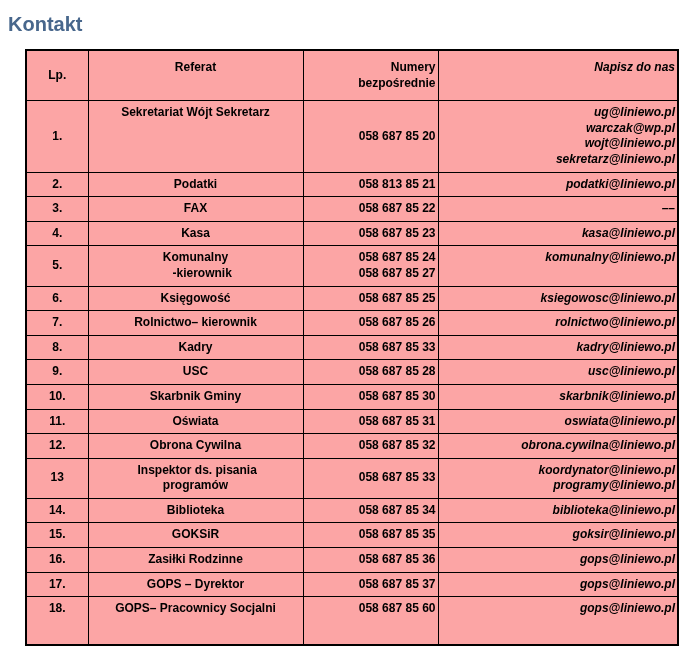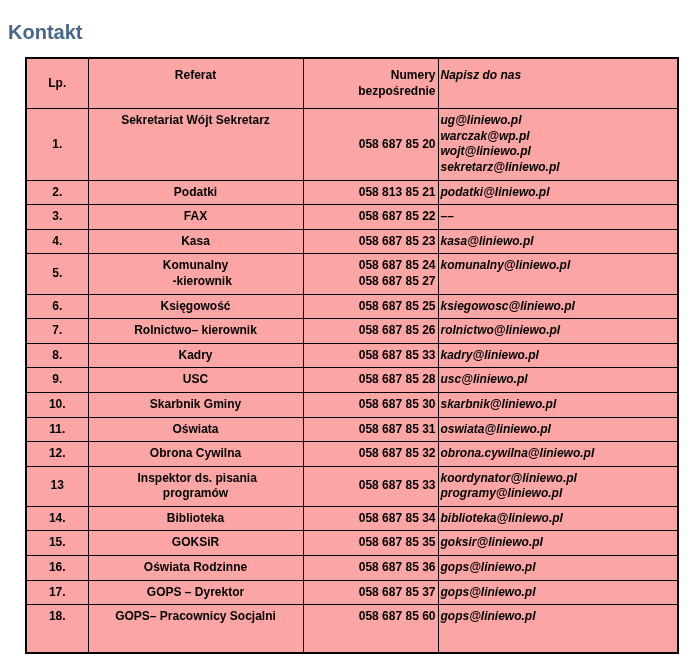--- a/index.html
+++ b/index.html
@@ -5,21 +5,21 @@
   html, body {
     margin: 0;
     padding: 0;
     background: #ffffff;
     font-family: "Liberation Sans", sans-serif;
   }
   .page {
     width: 693px;
     height: 672px;
     box-sizing: border-box;
-    padding: 20px 8px;
+    padding: 12px 8px;
     background: #ffffff;
     overflow: hidden;
   }
   h1.page-title {
     margin: 0 0 13px 0;
     font-size: 20px;
     font-weight: bold;
     color: #48678c;
     line-height: 1.2;
   }
@@ -43,21 +43,21 @@
   th {
     text-align: center;
     vertical-align: middle;
     white-space: pre-wrap;
     padding: 9px 2px;
   }
   td { padding: 4px 2px; }
   .c-lp   { width: 62px;  text-align: center; vertical-align: middle; }
   .c-ref  { width: 215px; text-align: center;   vertical-align: top; white-space: pre-wrap; padding-left: 2px; }
   .c-tel  { width: 135px; text-align: right; vertical-align: middle; white-space: pre-wrap; margin-top: 20px; }
-  .c-mail { width: 240px; text-align: left; vertical-align: top; font-style: italic; white-space: pre-wrap; }
+  .c-mail { width: 240px; text-align: right; vertical-align: top; font-style: italic; white-space: pre-wrap; }
   tbody tr:last-child td { height: 48px; vertical-align: top; }
 </style>
 </head>
 <body>
 
 <div class="page">
   <h1 class="page-title">Kontakt</h1>
 
   <table class="contact-table">
     <thead>
@@ -162,21 +162,21 @@
         <td class="c-mail">biblioteka@liniewo.pl</td>
       </tr>
       <tr>
         <td class="c-lp">15.</td>
         <td class="c-ref">GOKSiR</td>
         <td class="c-tel">058 687 85 35</td>
         <td class="c-mail">goksir@liniewo.pl</td>
       </tr>
       <tr>
         <td class="c-lp">16.</td>
-        <td class="c-ref">Oświata Rodzinne</td>
+        <td class="c-ref">Zasiłki Rodzinne</td>
         <td class="c-tel">058 687 85 36</td>
         <td class="c-mail">gops@liniewo.pl</td>
       </tr>
       <tr>
         <td class="c-lp">17.</td>
         <td class="c-ref">GOPS – Dyrektor</td>
         <td class="c-tel">058 687 85 37</td>
         <td class="c-mail">gops@liniewo.pl</td>
       </tr>
       <tr>

